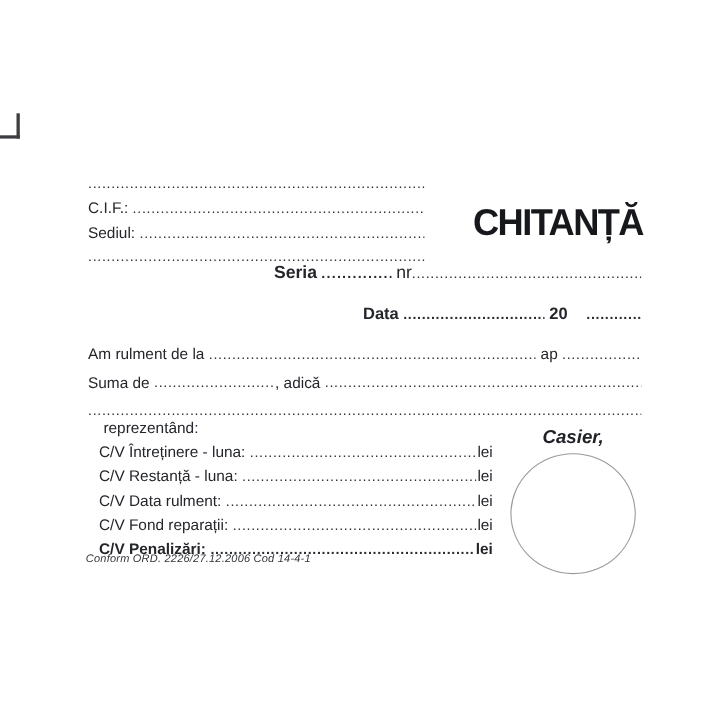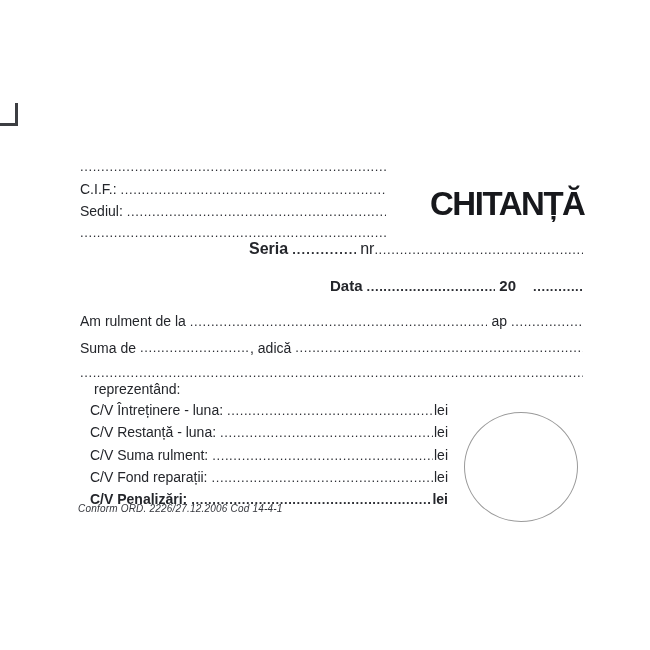--- a/index.html
+++ b/index.html
@@ -170,34 +170,35 @@
     <span class="unit">lei</span>
   </div>
 
   <div class="row" style="left:90px; top:423px; width:358px;">
     <span class="lbl">C/V Restanță - luna:</span>
     <span class="dots">........................................................................................................................................................................................................................................................................................................................</span>
     <span class="unit">lei</span>
   </div>
 
   <div class="row" style="left:90px; top:446px; width:358px;">
-    <span class="lbl">C/V Suma rulment:</span>
+    <span class="lbl">C/V Data rulment:</span>
     <span class="dots">........................................................................................................................................................................................................................................................................................................................</span>
     <span class="unit">lei</span>
   </div>
 
   <div class="row" style="left:90px; top:468px; width:358px;">
     <span class="lbl">C/V Fond reparații:</span>
     <span class="dots">........................................................................................................................................................................................................................................................................................................................</span>
     <span class="unit">lei</span>
   </div>
 
   <div class="row" style="left:90px; top:490px; width:358px;font-weight:bold;">
     <span class="lbl">C/V Penalizări:</span>
     <span class="dots">........................................................................................................................................................................................................................................................................................................................</span>
     <span class="unit">lei</span>
   </div>
 
   <div class="footnote">Conform ORD. 2226/27.12.2006 Cod 14-4-1</div>
 
+  <div class="casier">Casier,</div>
   <div class="stamp-circle"></div>
 
 </div>
 
 </body></html>

